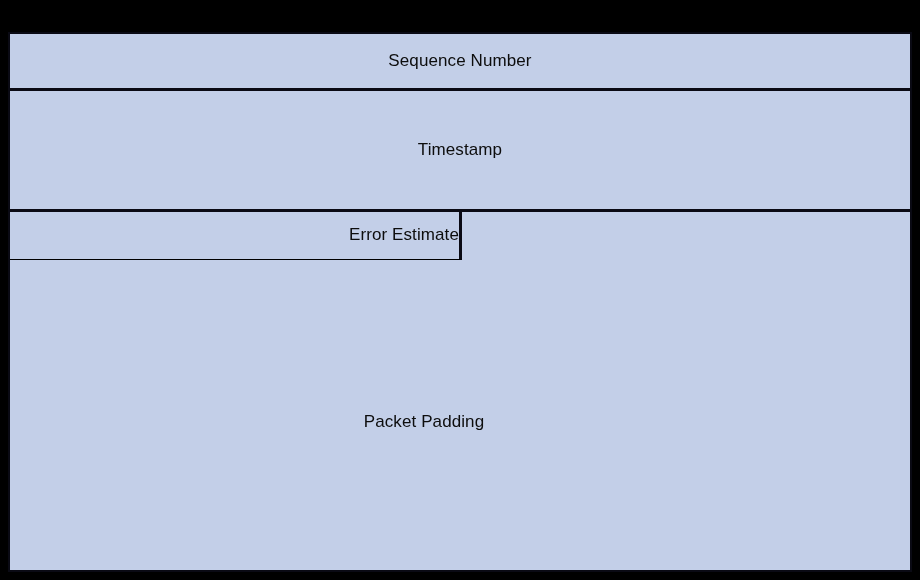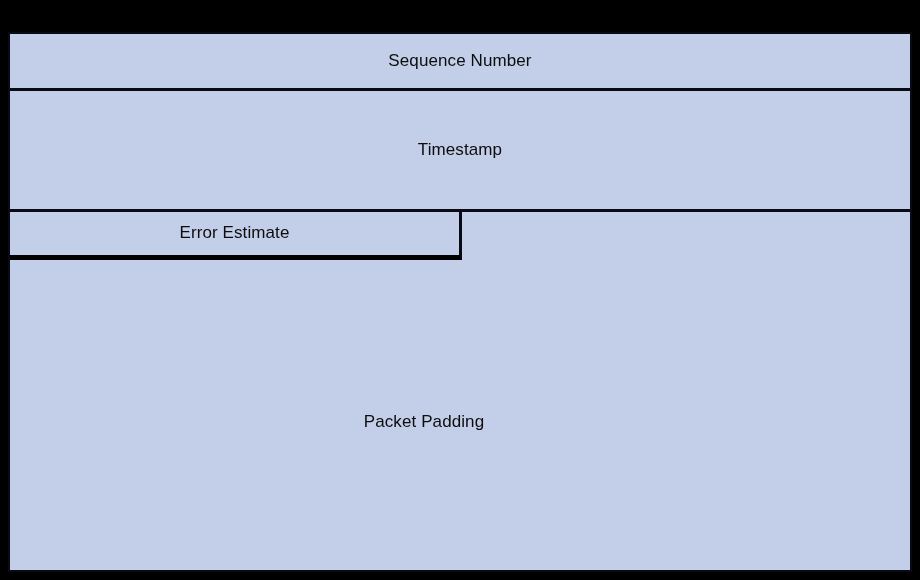--- a/index.html
+++ b/index.html
@@ -76,21 +76,22 @@
     width: 900px;
     height: 63px;
   }
 
   .field-error {
     left: 0px;
     top: 0px;
     width: 452px;
     height: 48px;
     border-right: 3px solid #0a0a14;
-    border-bottom: 5px solid #000000;
+    border-bottom: 1px solid #000000;
+    justify-content: flex-end;
   }
 
   
   .field-error-blank {
     left: 452px;
     top: 0px;
     width: 448px;
     height: 63px;
   }
 

